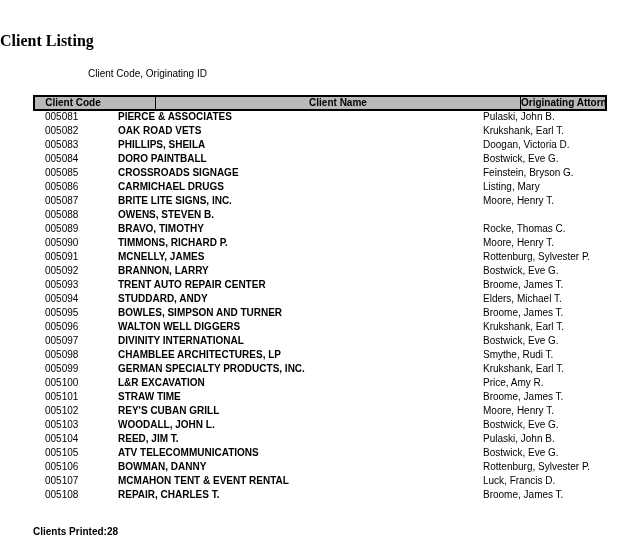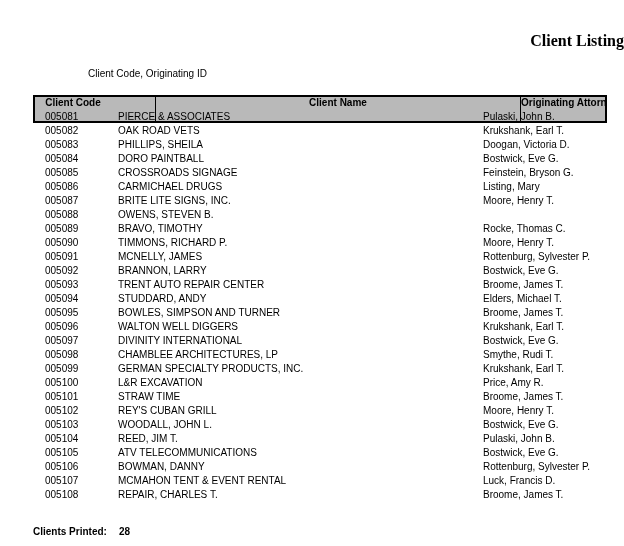--- a/index.html
+++ b/index.html
@@ -11,21 +11,21 @@
     font-family: "Liberation Sans", sans-serif;
     position: relative;
     overflow: hidden;
   }
 
   .report-title {
     position: absolute;
     top: 31px;
     left: 0;
     width: 624px;
-    text-align: right;
+    text-align: left;
     font-family: "Liberation Serif", serif;
     font-weight: bold;
     font-size: 16px;
     line-height: 20px;
   }
 
   .sorted-label {
     position: absolute;
     top: 68px;
     left: 35px;
@@ -40,21 +40,21 @@
     font-size: 10px;
     line-height: 12px;
     text-align: center;
   }
 
   .table-header {
     position: absolute;
     top: 95px;
     left: 33px;
     width: 574px;
-    height: 28px;
+    height: 16px;
     box-sizing: border-box;
     display: flex;
     background: var(--header-bg, #b9b9b9);
     border: 2px solid var(--border-color, #000000);
     font-weight: bold;
     font-size: 10px;
   }
   .th {
     box-sizing: border-box;
     text-align: center;
@@ -73,29 +73,29 @@
     width: 574px;
   }
   .row {
     display: flex;
     height: 14px;
     line-height: 14px;
     font-size: 10px;
     white-space: nowrap;
   }
   .c-code { width: 78px; padding-left: 12px; box-sizing: border-box; overflow: hidden; }
-  .c-name { width: 366px; padding-left: 7px; box-sizing: border-box; overflow: hidden; }
+  .c-name { width: 366px; padding-left: 7px; box-sizing: border-box; overflow: hidden; font-weight: bold; }
   .c-attorney { flex: 1; padding-left: 6px; box-sizing: border-box; overflow: hidden; }
 
   .footer {
     position: absolute;
     top: 526px;
     left: 33px;
     display: flex;
-    gap: 12px;
+    gap: 0;
     font-size: 10px;
     line-height: 12px;
     font-weight: bold;
   }
 </style>
 </head>
 <body>
 
 <div class="report-title">Client Listing</div>
 

